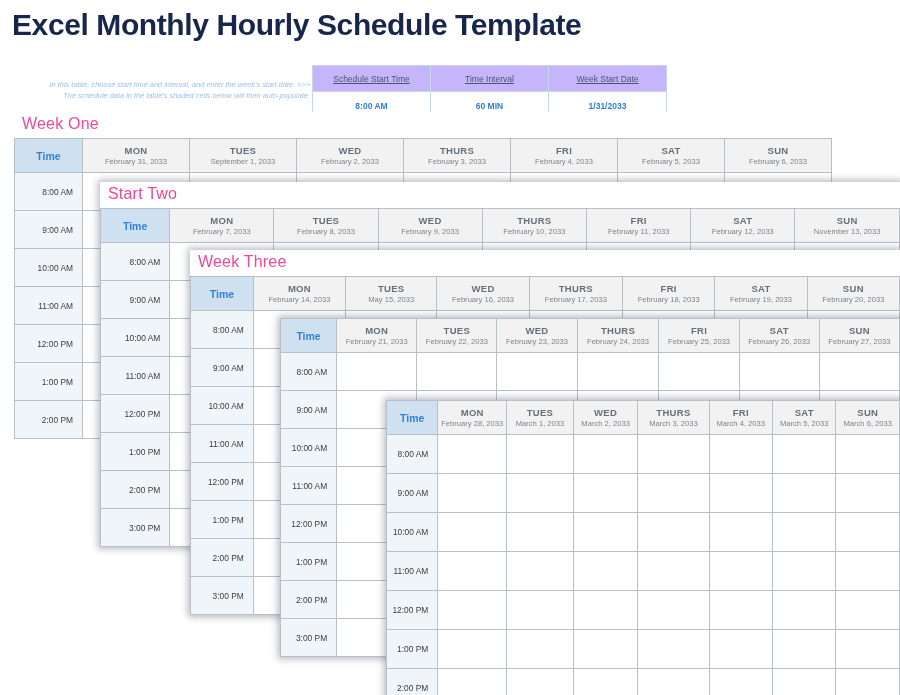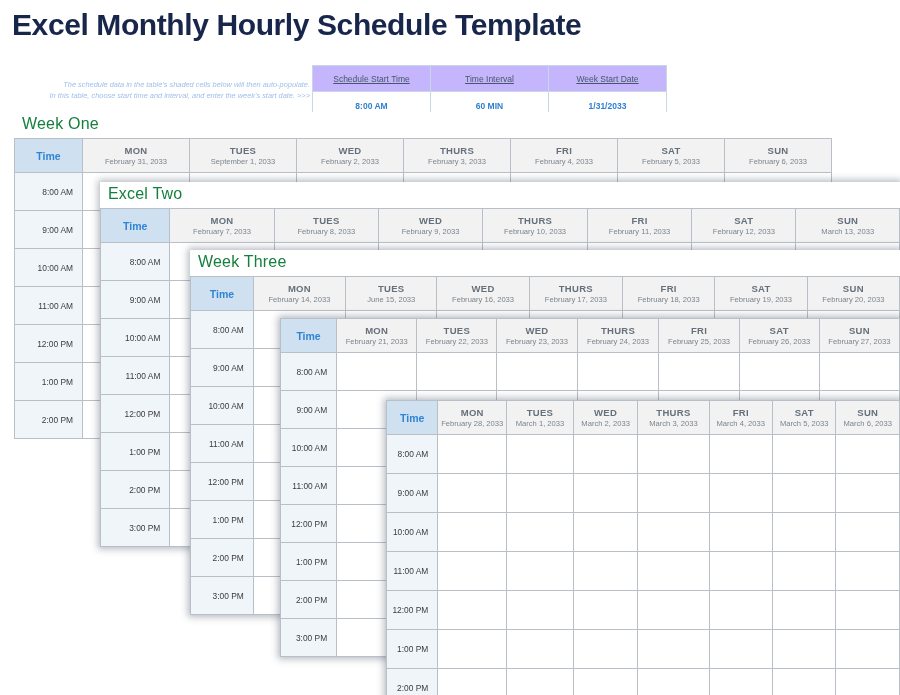--- a/index.html
+++ b/index.html
@@ -74,21 +74,21 @@
   
   .week-card {
     position: absolute;
     background: #ffffff;
   }
   .week-card.shadowed {
     box-shadow: 0 0 7px 2px rgba(90,100,115,0.45);
   }
   .week-title {
     font-size: 16px;
-    color: #15803d;
+    color: #ec4899;
     padding: 3px 0 5px 8px;
     letter-spacing: 0.2px;
     white-space: nowrap;
   }
   table.week {
     border-collapse: collapse;
     table-layout: fixed;
   }
   table.week th,
   table.week td {
@@ -136,22 +136,22 @@
   td.slot-cell {
     background: #ffffff;
   }
 </style>
 </head>
 <body>
 
 <div class="page-title">Excel Monthly Hourly Schedule Template</div>
 
 <div class="instructions">
+  <div>In this table, choose start time and interval, and enter the week's start date. &gt;&gt;&gt;</div>
   <div>The schedule data in the table's shaded cells below will then auto-populate.</div>
-  <div>In this table, choose start time and interval, and enter the week's start date. &gt;&gt;&gt;</div>
 </div>
 
 <table class="settings-table">
   <tbody>
       <tr>
     <th>Schedule Start Time</th>
     <th>Time Interval</th>
     <th>Week Start Date</th>
   </tr>
   <tr>
@@ -267,21 +267,21 @@
             <td class="slot-cell"></td>
             <td class="slot-cell"></td>
             <td class="slot-cell"></td>
             <td class="slot-cell"></td>
             <td class="slot-cell"></td>
           </tr>
         </tbody>
       </table>
     </div>
     <div class="week-card shadowed" style="left: 100px; top: 182px;">
-      <div class="week-title">Excel Two</div>
+      <div class="week-title">Start Two</div>
       <table class="week">
         <thead>
           <tr>
             <th class="time-head" style="width: 73px;">Time</th>
             <th class="day-head" style="width: 111px;">
               <span class="dow">MON</span>
               <span class="date">February 7, 2033</span>
             </th>
             <th class="day-head" style="width: 111px;">
               <span class="dow">TUES</span>
@@ -298,21 +298,21 @@
             <th class="day-head" style="width: 111px;">
               <span class="dow">FRI</span>
               <span class="date">February 11, 2033</span>
             </th>
             <th class="day-head" style="width: 111px;">
               <span class="dow">SAT</span>
               <span class="date">February 12, 2033</span>
             </th>
             <th class="day-head" style="width: 111px;">
               <span class="dow">SUN</span>
-              <span class="date">March 13, 2033</span>
+              <span class="date">November 13, 2033</span>
             </th>
           </tr>
         </thead>
         <tbody>
           <tr>
             <td class="time-cell" style="height: 38px;">8:00 AM</td>
             <td class="slot-cell"></td>
             <td class="slot-cell"></td>
             <td class="slot-cell"></td>
             <td class="slot-cell"></td>
@@ -398,21 +398,21 @@
       <table class="week">
         <thead>
           <tr>
             <th class="time-head" style="width: 74px;">Time</th>
             <th class="day-head" style="width: 113px;">
               <span class="dow">MON</span>
               <span class="date">February 14, 2033</span>
             </th>
             <th class="day-head" style="width: 113px;">
               <span class="dow">TUES</span>
-              <span class="date">June 15, 2033</span>
+              <span class="date">May 15, 2033</span>
             </th>
             <th class="day-head" style="width: 113px;">
               <span class="dow">WED</span>
               <span class="date">February 16, 2033</span>
             </th>
             <th class="day-head" style="width: 113px;">
               <span class="dow">THURS</span>
               <span class="date">February 17, 2033</span>
             </th>
             <th class="day-head" style="width: 113px;">

